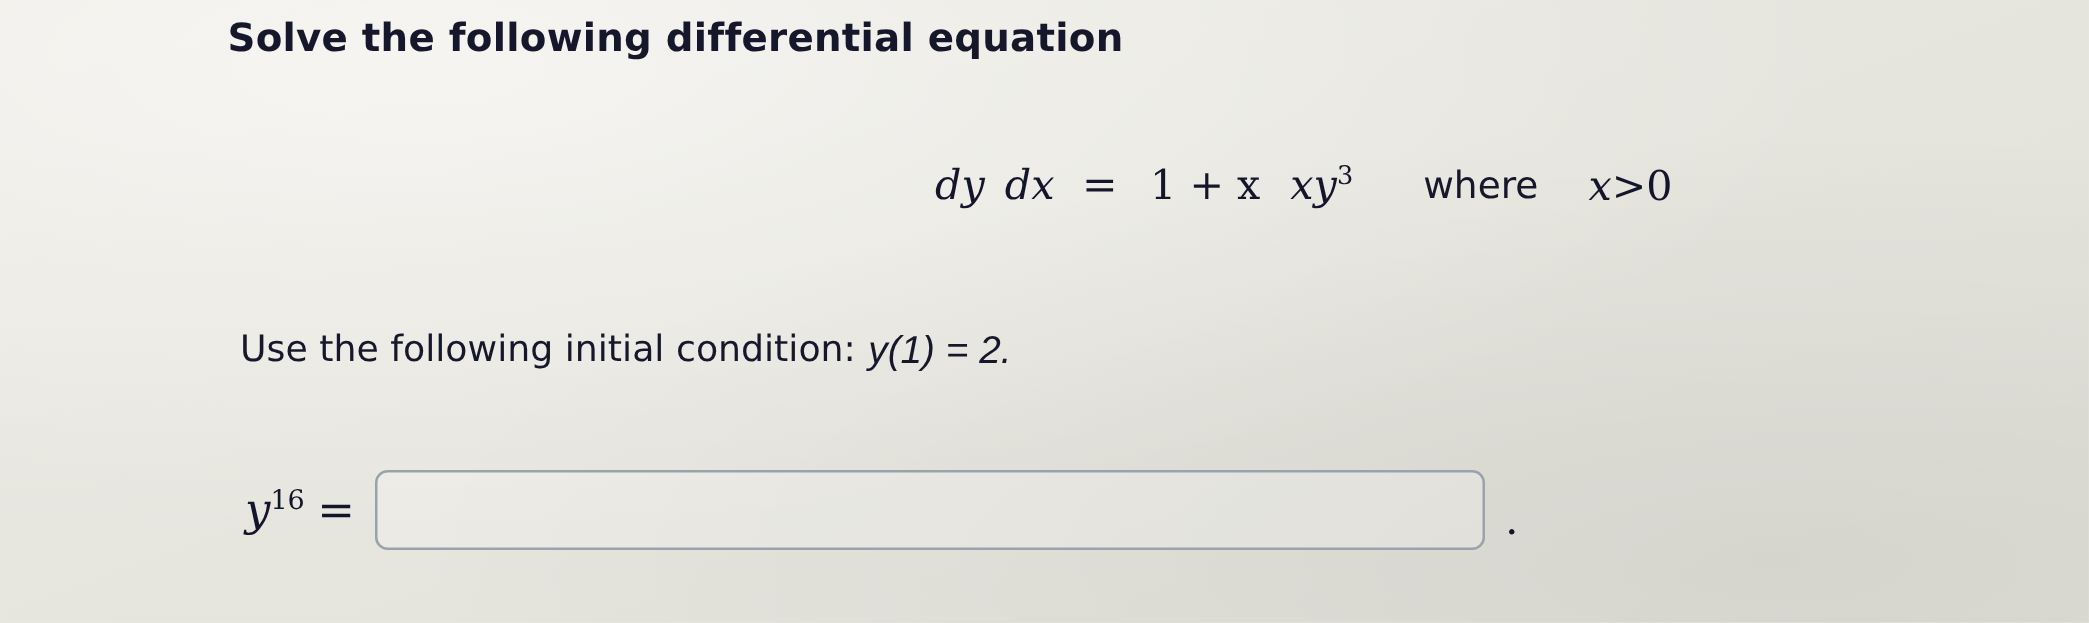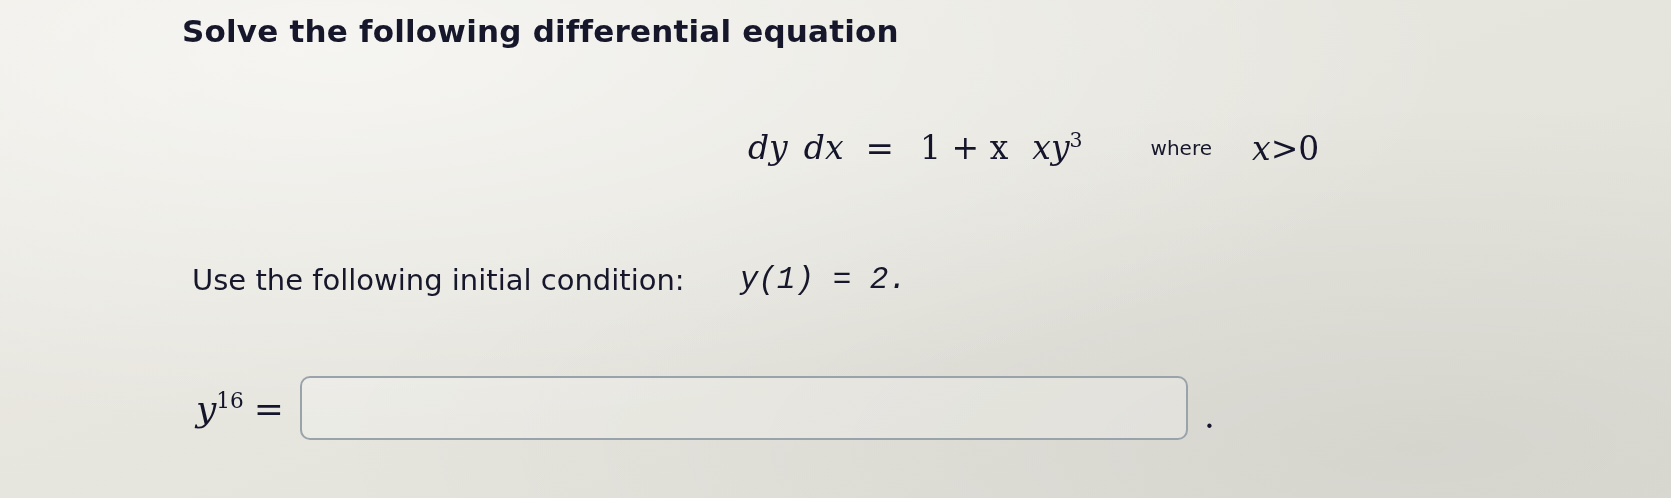--- a/index.html
+++ b/index.html
@@ -79,51 +79,50 @@
   .upright {
     font-style: normal;
     text-align: right;
   }
   .sup {
     font-size: 0.62em;
     vertical-align: super;
     font-style: normal;
   }
   .where-label {
-    margin-left: 56px;
+    margin-left: 44px;
     font-family: "DejaVu Sans", sans-serif;
-    font-size: 20px;
+    font-size: 30px;
     font-style: normal;
     font-weight: 500;
     color: #16172b;
   }
   .condition-x {
     margin-left: 40px;
     font-family: "DejaVu Serif", serif;
     font-style: italic;
     font-size: 33px;
   }
   .condition-x .op {
     font-style: normal;
   }
   
   .initial-line {
     position: absolute;
     left: 192px;
     top: 262px;
     display: flex;
-    align-items: flex-end;
+    align-items: flex-start;
     font-size: 29px;
     font-weight: 500;
     color: #16172b;
     white-space: nowrap;
-    gap: 45px;
   }
   .initial-line .math {
-    font-family: Liberation Mono, monospace;
+    font-family: Liberation Sans, sans-serif;
     font-style: italic;
     font-size: 31px;
     margin-left: 10px;
     font-weight: 400;
   }
   
   .answer-row {
     position: absolute;
     left: 196px;
     top: 376px;

